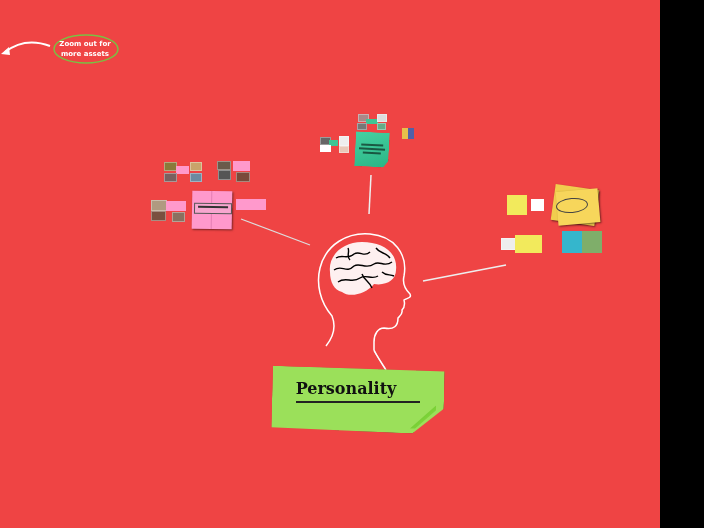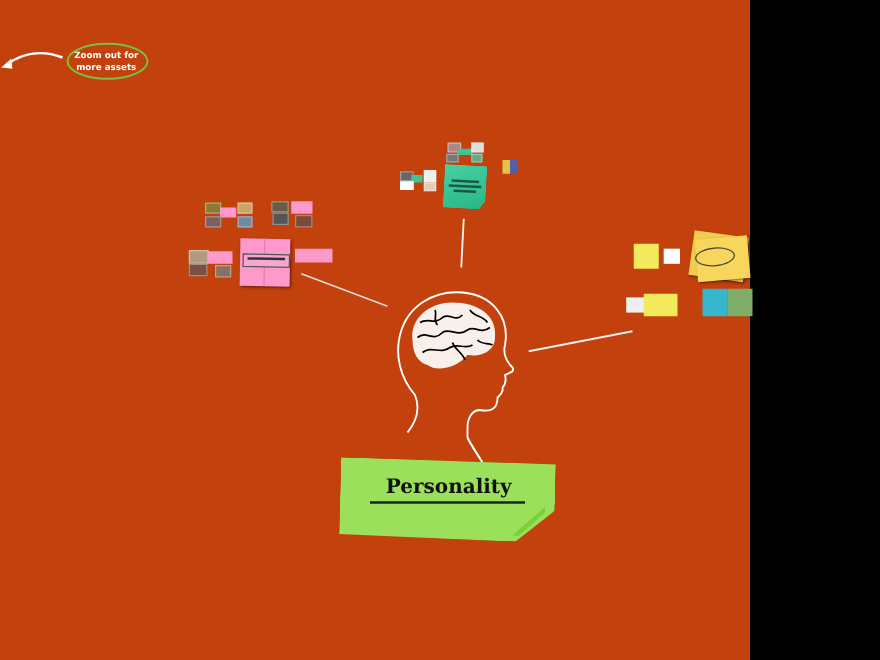--- a/index.html
+++ b/index.html
@@ -1,25 +1,25 @@
 <!DOCTYPE html>
 <html><head>
 <meta charset="utf-8">
 <style>
   html, body { margin:0; padding:0; background:#000; }
   body { width:704px; height:528px; position:relative; overflow:hidden; font-family:"DejaVu Sans", sans-serif; }
   .abs { position:absolute; }
-  .canvas { position:absolute; left:0; top:0; width:600px; height:528px; background:#c2410c; }
+  .canvas { position:absolute; left:0; top:0; width:660px; height:528px; background:#ef4444; }
   svg.lines { position:absolute; left:0; top:0; width:704px; height:528px; pointer-events:none; }
 
   .hint { left:54px; top:35px; width:62px; height:28px; display:flex; flex-direction:column; align-items:center; justify-content:center; color:#fff; font-size:7px; font-weight:bold; line-height:10px; font-family:"DejaVu Sans", sans-serif; }
 
   .title-note { left:272px; top:368px; width:172px; height:64px; background:#9be05a; transform:rotate(1.5deg); clip-path:polygon(0 0,100% 2%,100% 60%,82% 100%,0 96%); }
   .title-curl { left:410px; top:405px; width:26px; height:24px; background:linear-gradient(135deg,#5cbf1e 0%,#7ed33a 60%,#b7ea82 100%); clip-path:polygon(100% 0,100% 20%,20% 100%,0 100%); transform:rotate(1.5deg); }
-  .title-text { left:273px; top:378px; width:172px; text-align:center; font-family:"DejaVu Serif", serif; font-weight:bold; color:#111; font-size:16px; line-height:22px; }
+  .title-text { left:260px; top:378px; width:172px; text-align:center; font-family:"DejaVu Serif", serif; font-weight:bold; color:#111; font-size:16px; line-height:22px; }
   .title-rule { left:296px; top:401px; width:124px; height:1.5px; background:#222; }
 
   .note { box-shadow:1px 1px 2px rgba(0,0,0,0.5); }
   .teal-note { left:355px; top:132px; width:34px; height:35px; background:linear-gradient(160deg,#46d1a2,#2ab585); transform:rotate(3deg); clip-path:polygon(0 0,100% 0,100% 80%,85% 100%,0 100%); }
   .pink-note { left:192px; top:191px; width:40px; height:38px; background:#ff99cc; transform:rotate(1deg); }
   .pink-note .fold { position:absolute; left:19px; top:0; width:1px; height:100%; background:#e47fb3; }
   .pink-label { position:absolute; left:2px; top:12px; width:36px; height:9px; background:#f7a6cf; border:1px solid #555; }
   .yellow-stack1 { left:553px; top:187px; width:44px; height:36px; background:#f1cd4e; transform:rotate(8deg); }
   .yellow-stack2 { left:557px; top:190px; width:42px; height:34px; background:#f7d65b; transform:rotate(-5deg); }
   .yellow-oval { left:556px; top:198px; width:30px; height:13px; border:1px solid #444; border-radius:50%; transform:rotate(-5deg); }

